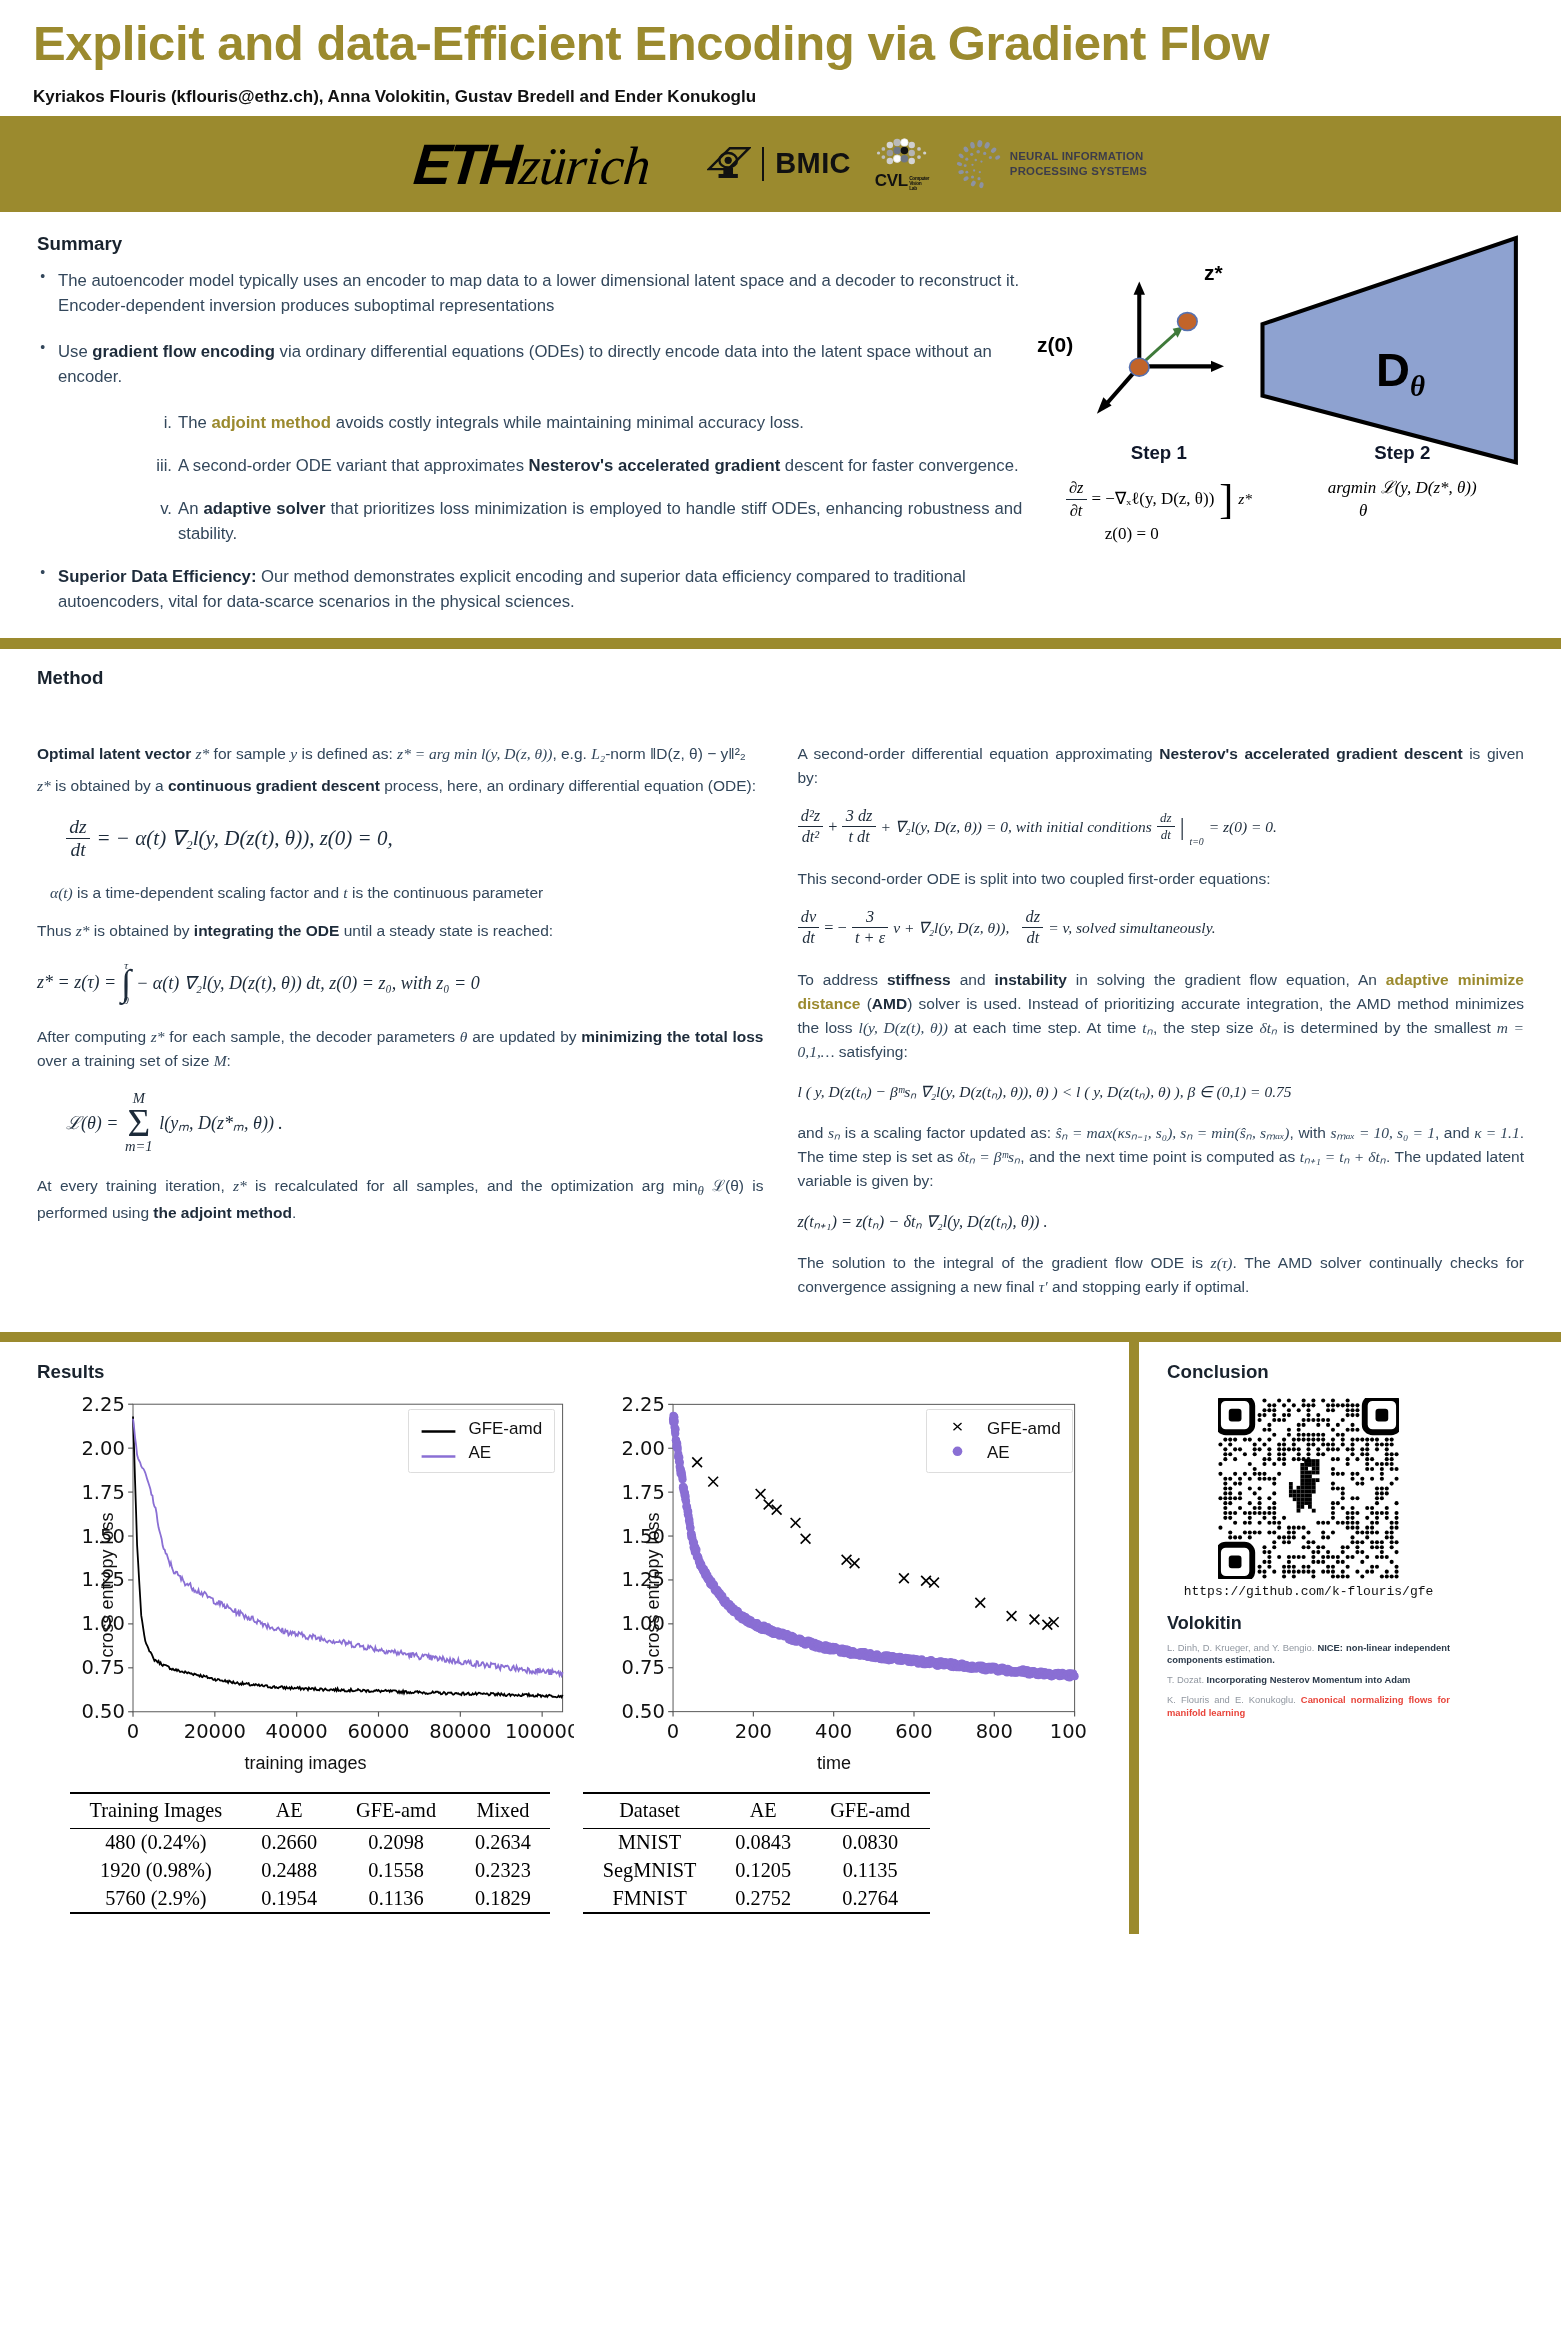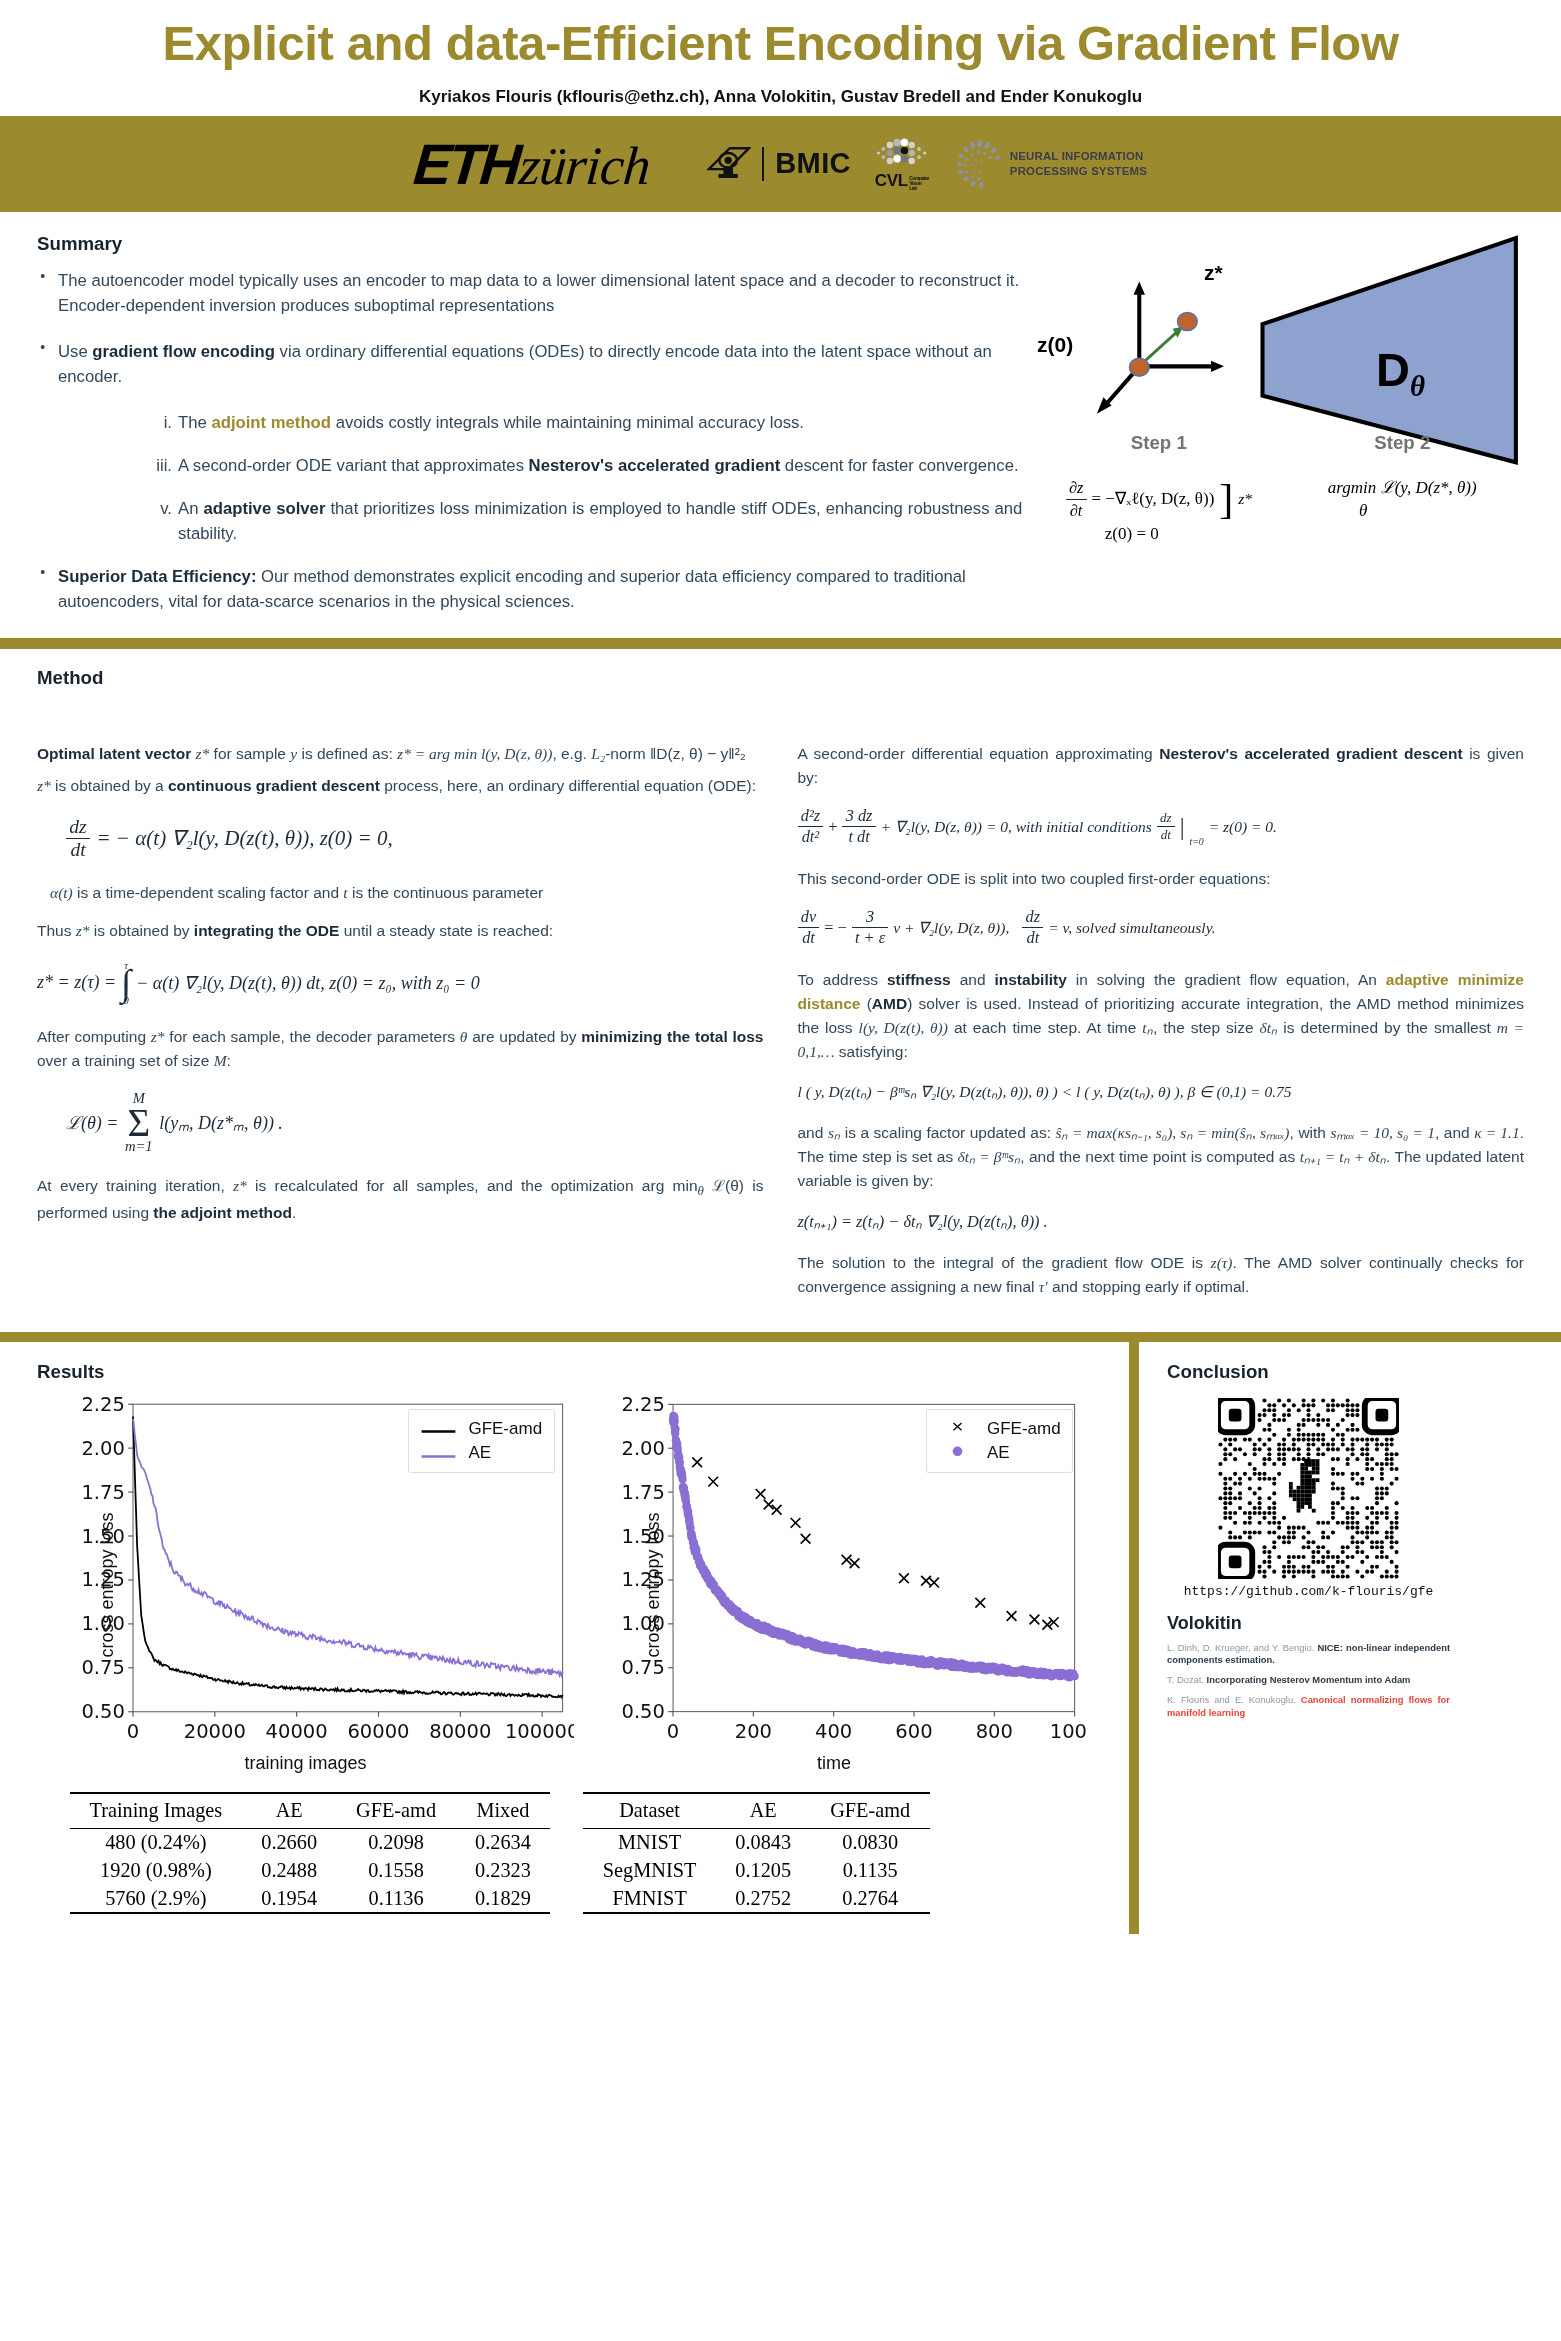--- a/index.html
+++ b/index.html
@@ -6,21 +6,21 @@
   html, body {
     width: 1561px; height: 2342px;
     background: #ffffff;
     font-family: "Liberation Sans", sans-serif;
     color: #2b3a4a;
     overflow: hidden;
   }
   .poster { position: relative; width: 1561px; height: 2342px; background:#fff; }
 
   
-  .header { width:100%; padding: 18px 33px 8.1px; text-align:center; background:#fff; }
+  .header { width:100%; padding: 18px 33px 8.1px; background:#fff; }
   .poster-title {
     font-size: 49px; font-weight: bold; color:#9B8A2E;
     letter-spacing:-0.4px; line-height:1.05; white-space:nowrap;
   }
   .authors { margin-top: 18px; font-size: 17px; color:#111; font-weight:600; }
   .authors .lead { font-weight:bold; }
 
   
   .banner {
     position:relative; width:100%; height:96px; background:#9B8A2E;
@@ -79,21 +79,21 @@
 
   
   .diagram { position:relative; width:100%; height:309px; }
   .axes { position:absolute; left:55px; top:42px; width:163px; height:155px; }
   .zlabel { position:absolute; font-weight:bold; font-size:21px; color:#000; }
   .decoder-svg { position:absolute; right:0px; top:0px; }
   .d-theta { position:absolute; right:99px; top:109px; font-size:47px; font-weight:bold; color:#000; }
   .d-theta sub { font-size:29px; font-style:italic; font-family:"Liberation Serif", serif; }
   .steprow { position:absolute; bottom:-4.9px; left:0; width:100%; display:flex; }
   .step { flex:1; text-align:center; }
-  .step-title { font-size:18.7px; font-weight:bold; color:#737373; margin-bottom:23px; }
+  .step-title { font-size:18.7px; font-weight:bold; color:#0f172a; margin-bottom:13px; }
   .step-eq { font-family:"Liberation Serif", serif; font-size:17px; color:#000; line-height:1.35;}
 
   
   .method { padding: 18px 37px 18px 37px; }
   .method-cols { display:flex; gap:34px; }
   .mcol { flex:1;margin-top:40px; }
   .mtxt { font-size:15.5px; line-height:1.55; color:#33475b; margin-bottom:14.6px; text-align:justify; }
   .mtxt.tight { margin-bottom:8.1px; }
   .eq { font-family:"Liberation Serif", serif; color:#1d2b3a; margin: 16.3px 0 19.5px 0; }
   .eq.l { padding-left:29px; }

